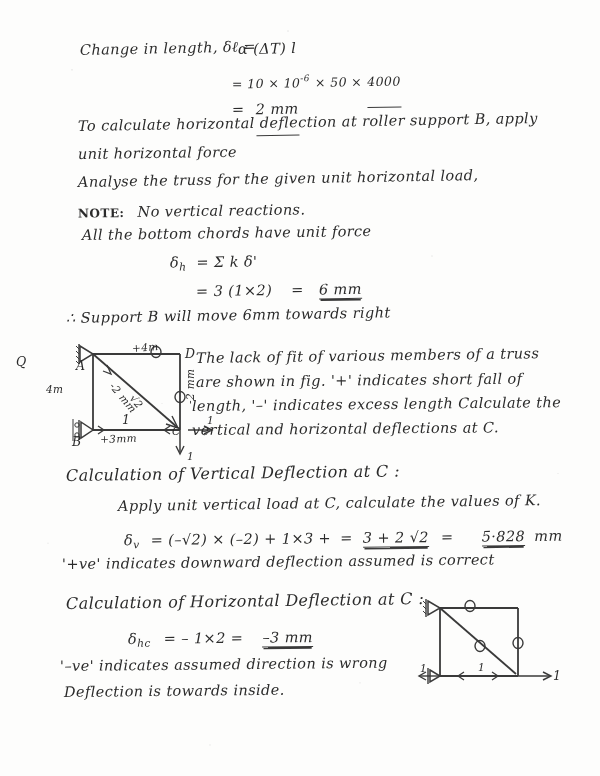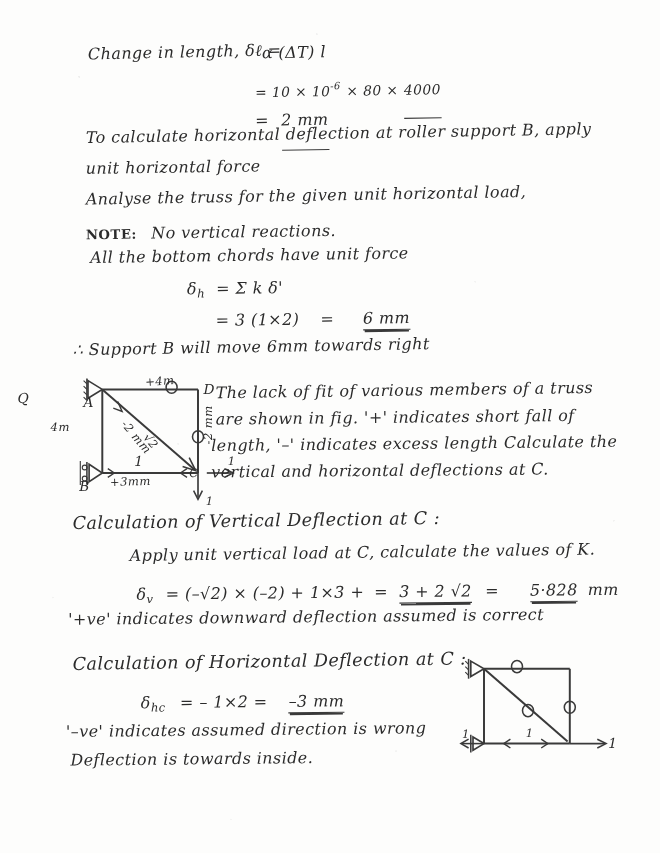--- a/index.html
+++ b/index.html
@@ -66,21 +66,21 @@
 </head>
 <body>
 
 <div id="page">
 
   <div class="hw l" style="left:80px; top:42px; transform:rotate(-1.2deg);">Change in length, δℓ =</div>
   <div class="hw l" style="left:238px; top:41px; transform:rotate(-1deg);">α (ΔT) l</div>
 
   <div style="position:absolute; left:232px; top:72px; transform:rotate(-1deg);">
     <span class="hw sm" style="position:static;">= 10 × 10</span><span class="hw xxs" style="position:relative; top:-6px;">-6</span>
-    <span class="hw sm" style="position:static;">× 80 ×</span>
+    <span class="hw sm" style="position:static;">× 50 ×</span>
     <span class="hw sm u" style="position:static;">4000</span>
   </div>
 
   <div style="position:absolute; left:232px; top:99px; transform:rotate(-1deg);">
     <span class="hw l" style="position:static;">=</span>
     <span class="hw l u" style="position:static; margin-left:6px;text-align:right;">2 mm</span>
   </div>
 
   <div class="hw l" style="left:78px; top:118px; transform:rotate(-1deg);">To calculate  horizontal  deflection  at  roller  support  B,  apply</div>
   <div class="hw l" style="left:78px; top:146px; transform:rotate(-0.8deg);">unit  horizontal  force</div>
@@ -95,21 +95,21 @@
   <div class="hw l" style="left:82px; top:227px; transform:rotate(-0.8deg);">All  the  bottom  chords  have  unit  force</div>
 
   <div style="position:absolute; left:170px; top:252px; transform:rotate(-0.8deg);">
     <span class="hw l" style="position:static;">δ</span><span class="hw xs" style="position:relative; top:3px;">h</span>
     <span class="hw l" style="position:static; margin-left:5px;text-align:center;">=  Σ k δ'</span>
   </div>
 
   <div style="position:absolute; left:196px; top:280px; transform:rotate(-0.8deg);">
     <span class="hw l" style="position:static;">=  3 (1×2)</span>
     <span class="hw l" style="position:static; margin-left:14px;">=</span>
-    <span class="hw l uu" style="position:static; margin-left:21px;">6 mm</span>
+    <span class="hw l uu" style="position:static; margin-left:10px;">6 mm</span>
   </div>
 
   <div class="hw l" style="left:66px; top:310px; transform:rotate(-1deg);">∴ Support  B  will  move  6mm  towards  right</div>
 
   <div class="hw sm" style="left:16px; top:354px;">Q</div>
 
   <svg style="left:60px; top:340px;" width="180" height="120" viewBox="0 0 180 120">
 
     <path class="stroke" stroke-width="1.8" d="M33 14 L120 14"></path>
     <path class="stroke" stroke-width="1.8" d="M120 14 L120 90"></path>

